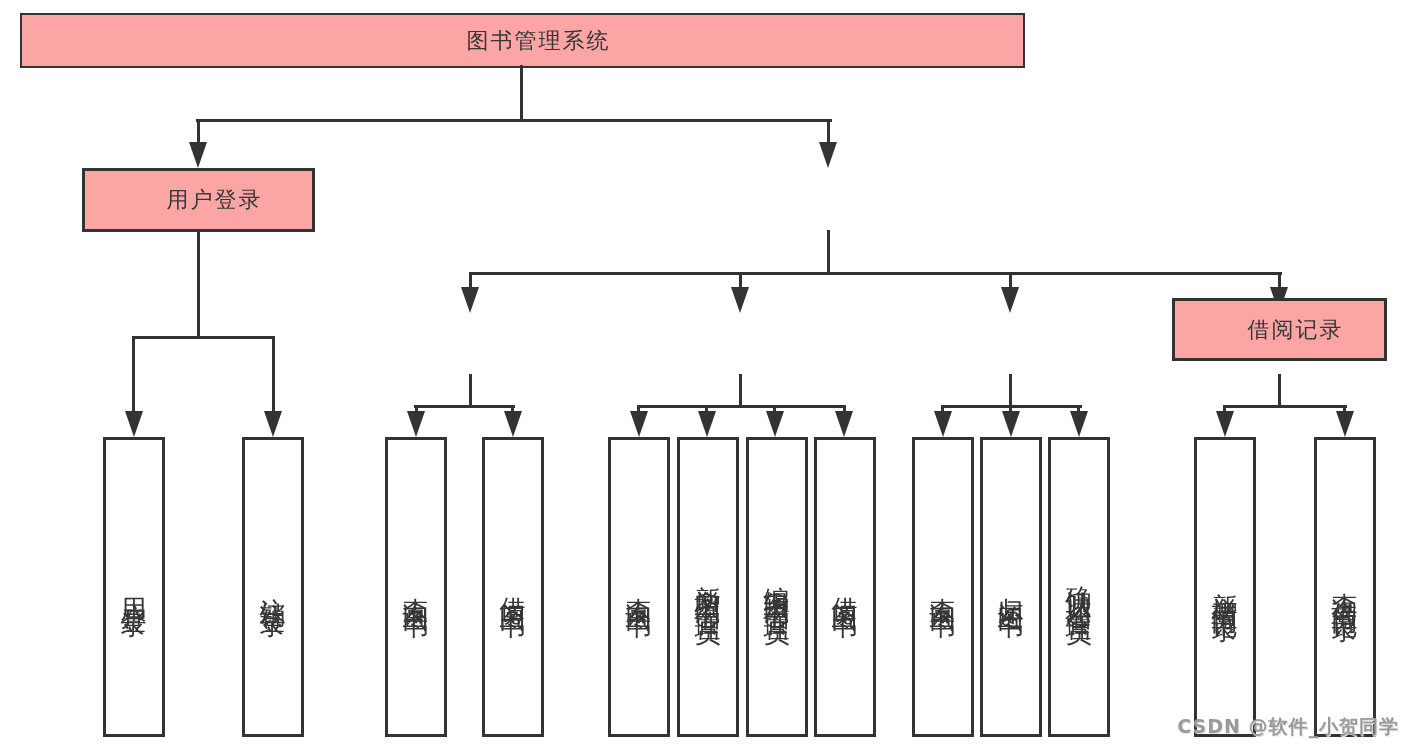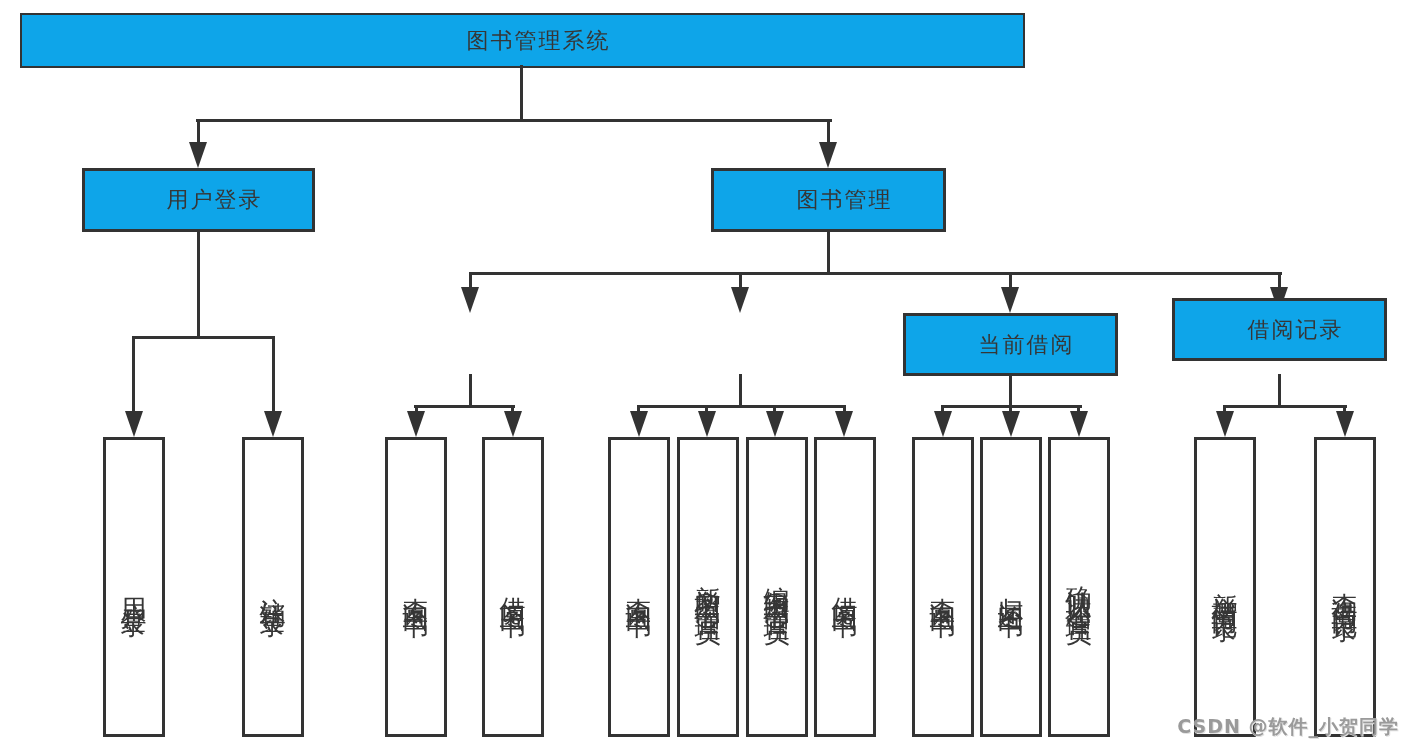--- a/index.html
+++ b/index.html
@@ -13,21 +13,21 @@
   body{font-family:"DejaVu Sans",sans-serif;}
   #canvas{
     position:relative;
     width:1405px;height:747px;
     background:var(--bg);
     overflow:hidden;
   }
   
   .node{
     position:absolute;
-    background:#0ea5e9;
+    background:#fca5a5;
     border:3px solid var(--line);
     display:flex;align-items:center;justify-content:center;
     color:var(--text);
     padding-left:32px;
   }
   .node.h{font-size:22px;letter-spacing:2px;}
   .node.root{border-width:2.5px;}
   .leaf{
     position:absolute;
     top:437px;width:62px;height:300px;
@@ -73,41 +73,39 @@
   <div class="node h root" style="left:20px;top:13px;width:1005px;height:55px">图书管理系统</div>
 
   <div class="vline" style="left:520px;top:65px;height:56px"></div>
   <div class="hline" style="left:196px;top:119px;width:636px"></div>
   <div class="vline" style="left:197px;top:119px;height:28px"></div>
   <div class="arrow" style="left:189px;top:142px"></div>
   <div class="vline" style="left:827px;top:119px;height:28px"></div>
   <div class="arrow" style="left:819px;top:142px"></div>
 
   <div class="node h" style="left:82px;top:168px;width:233px;height:64px">用户登录</div>
-  <div class="node h" style="left:711px;top:168px;width:235px;height:64px">图书管理</div>
 
   <div class="vline" style="left:197px;top:230px;height:108px"></div>
   <div class="hline" style="left:132px;top:336px;width:143px"></div>
   <div class="vline" style="left:132px;top:336px;height:77px"></div>
   <div class="arrow" style="left:125px;top:411px"></div>
   <div class="vline" style="left:272px;top:336px;height:77px"></div>
   <div class="arrow" style="left:264px;top:411px"></div>
 
   <div class="vline" style="left:827px;top:230px;height:44px"></div>
   <div class="hline" style="left:469px;top:272px;width:813px"></div>
   <div class="vline" style="left:469px;top:272px;height:18px"></div>
   <div class="arrow" style="left:461px;top:287px"></div>
   <div class="vline" style="left:739px;top:272px;height:18px"></div>
   <div class="arrow" style="left:731px;top:287px"></div>
   <div class="vline" style="left:1009px;top:272px;height:18px"></div>
   <div class="arrow" style="left:1001px;top:287px"></div>
   <div class="vline" style="left:1278px;top:272px;height:18px"></div>
   <div class="arrow" style="left:1270px;top:287px"></div>
 
-  <div class="node h" style="left:903px;top:313px;width:215px;height:63px">当前借阅</div>
   <div class="node h" style="left:1172px;top:298px;width:215px;height:63px">借阅记录</div>
 
   <div class="vline" style="left:469px;top:374px;height:33px"></div>
   <div class="hline" style="left:414px;top:405px;width:101px"></div>
   <div class="vline" style="left:415px;top:405px;height:10px"></div>
   <div class="arrow" style="left:407px;top:411px"></div>
   <div class="vline" style="left:511px;top:405px;height:10px"></div>
   <div class="arrow" style="left:504px;top:411px"></div>
 
   <div class="vline" style="left:739px;top:374px;height:33px"></div>

